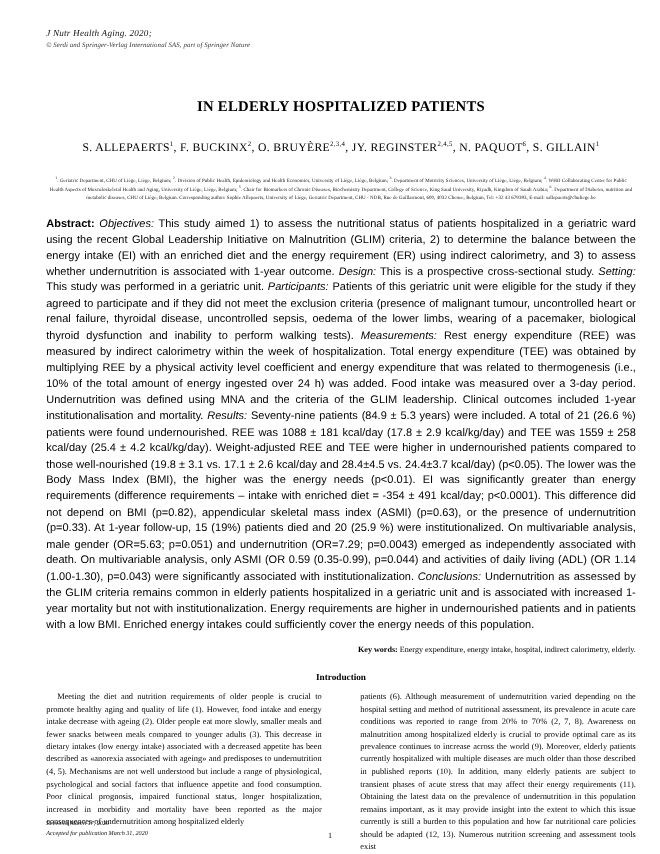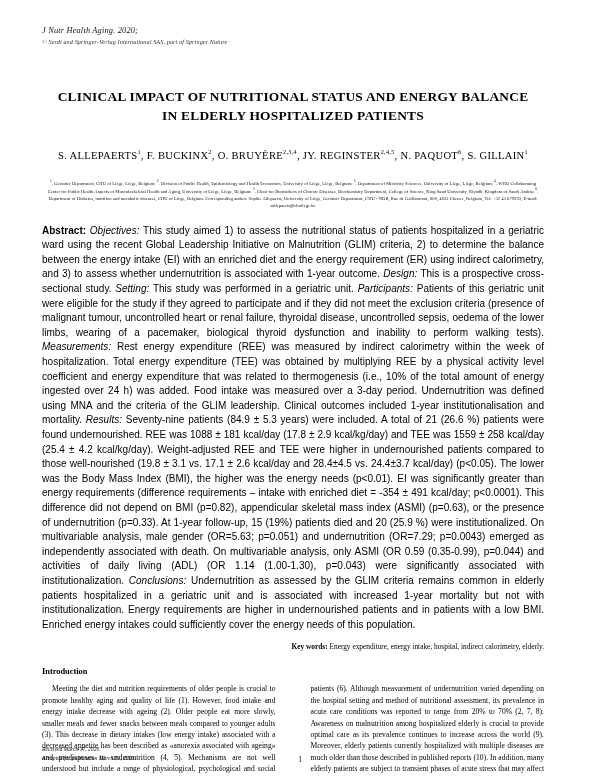--- a/index.html
+++ b/index.html
@@ -11,21 +11,21 @@
     width: 600px;
     height: 776px;
     font-family: "Liberation Serif", serif;
     color: #000000;
     position: relative;
     overflow: hidden;
   }
   .page {
     width: 600px;
     height: 776px;
-    padding: 26px 56px 18px 42px;
+    padding: 26px 22px 18px 42px;
     position: relative;
   }
   .journal-line {
     font-family: "Liberation Serif", serif;
     font-size: 8.3px;
     font-style: italic;
     color: #111;
     letter-spacing: 0.2px;
     margin: 0 0 3px 0;
   }
@@ -76,21 +76,21 @@
   .abstract b { font-weight: bold; }
   .abstract i { font-style: italic; }
   .keywords {
     margin: 10px 0 0 0;
     font-family: "Liberation Serif", serif;
     font-size: 7.35px;
     text-align: right;
   }
   .keywords b { font-weight: bold; }
   .section-head {
-    text-align: left;
+    text-align: center;
     font-family: "Liberation Serif", serif;
     font-size: 8.4px;
     font-weight: bold;
     margin: 16px 0 7px 0;
   }
   .cols {
     display: flex;
     gap: 35px;
     margin-top: 2px;
   }
@@ -129,21 +129,20 @@
 </style>
 </head>
 <body>
 
 <div class="page">
 
   <div class="journal-line">J Nutr Health Aging. 2020;</div>
   <div class="publisher-line">© Serdi and Springer-Verlag International SAS, part of Springer Nature</div>
 
   <div class="title">
-    <div>CLINICAL IMPACT OF NUTRITIONAL STATUS AND ENERGY BALANCE</div>
     <div>IN ELDERLY HOSPITALIZED PATIENTS</div>
   </div>
 
   <div class="authors">S. ALLEPAERTS<sup>1</sup>, F. BUCKINX<sup>2</sup>, O. BRUYÈRE<sup>2,3,4</sup>, JY. REGINSTER<sup>2,4,5</sup>, N. PAQUOT<sup>6</sup>, S. GILLAIN<sup>1</sup></div>
 
   <div class="affiliations"><sup>1</sup>. Geriatric Department, CHU of Liège, Liège, Belgium; <sup>2</sup>. Division of Public Health, Epidemiology and Health Economics, University of Liège, Liège, Belgium; <sup>3</sup>. Department of Motricity Sciences, University of Liège, Liège, Belgium; <sup>4</sup>. WHO Collaborating Center for Public Health Aspects of Musculoskeletal Health and Aging, University of Liège, Liège, Belgium; <sup>5</sup>. Chair for Biomarkers of Chronic Diseases, Biochemistry Department, College of Science, King Saud University, Riyadh, Kingdom of Saudi Arabia; <sup>6</sup>. Department of Diabetes, nutrition and metabolic diseases, CHU of Liège, Belgium. Corresponding author: Sophie Allepaerts, University of Liège, Geriatric Department, CHU - NDB, Rue de Gaillarmont, 600, 4032 Chenee, Belgium, Tel: +32 43 679393, E-mail: sallepaerts@chuliege.be</div>
 
   <div class="abstract">
     <b>Abstract:</b>
     <i>Objectives:</i>

